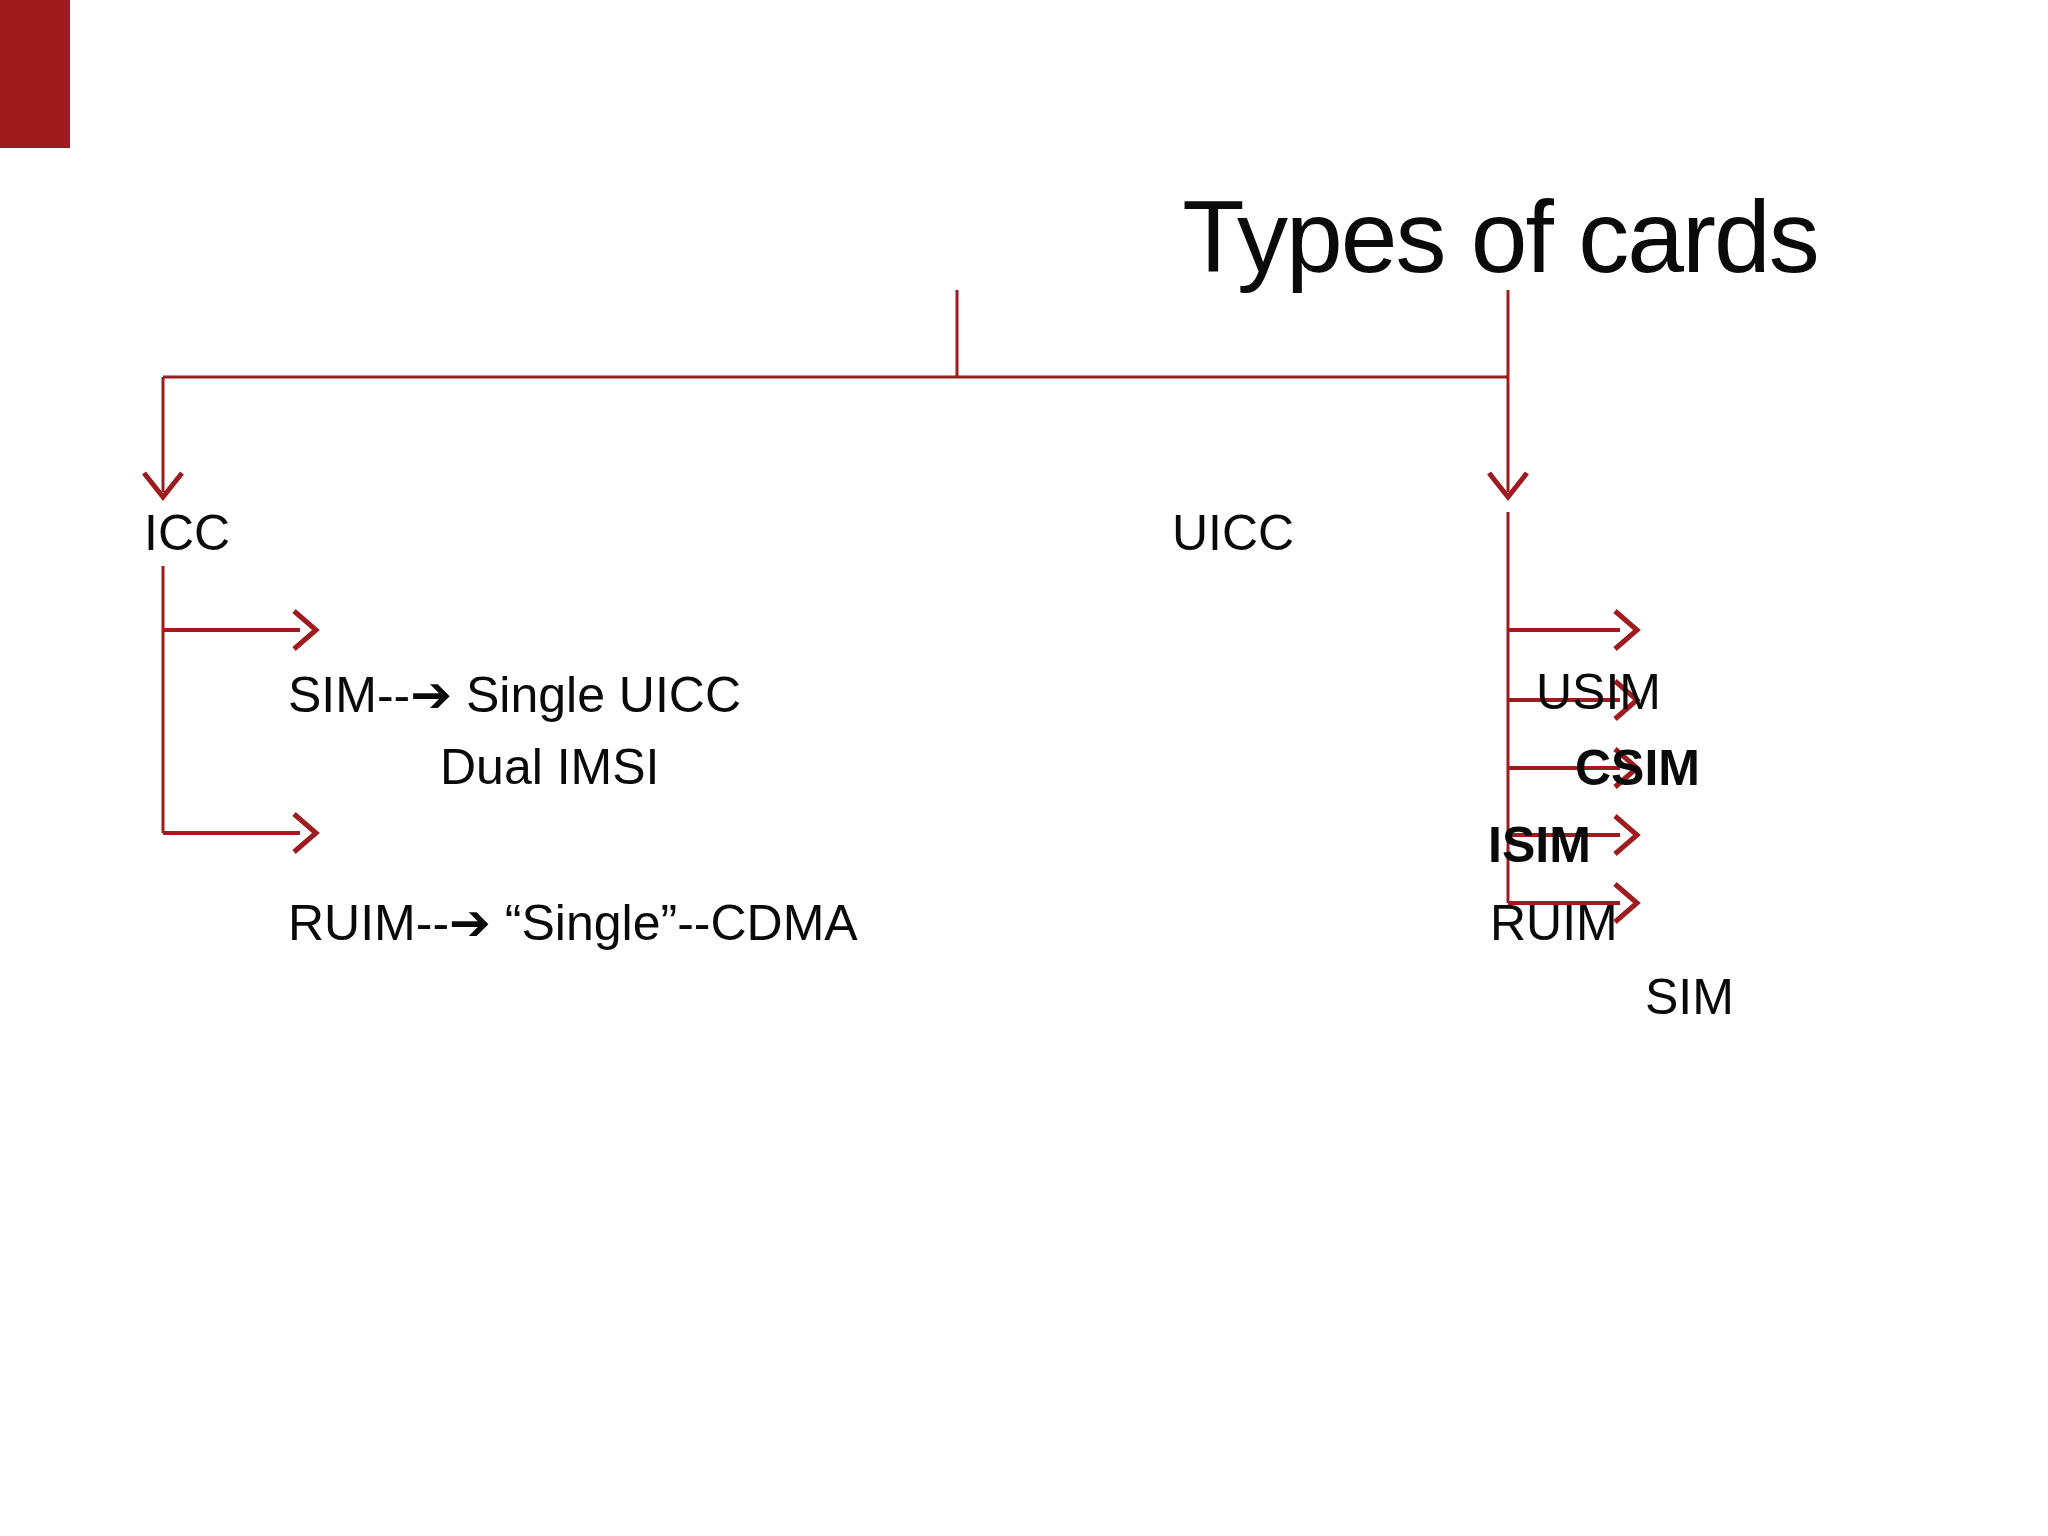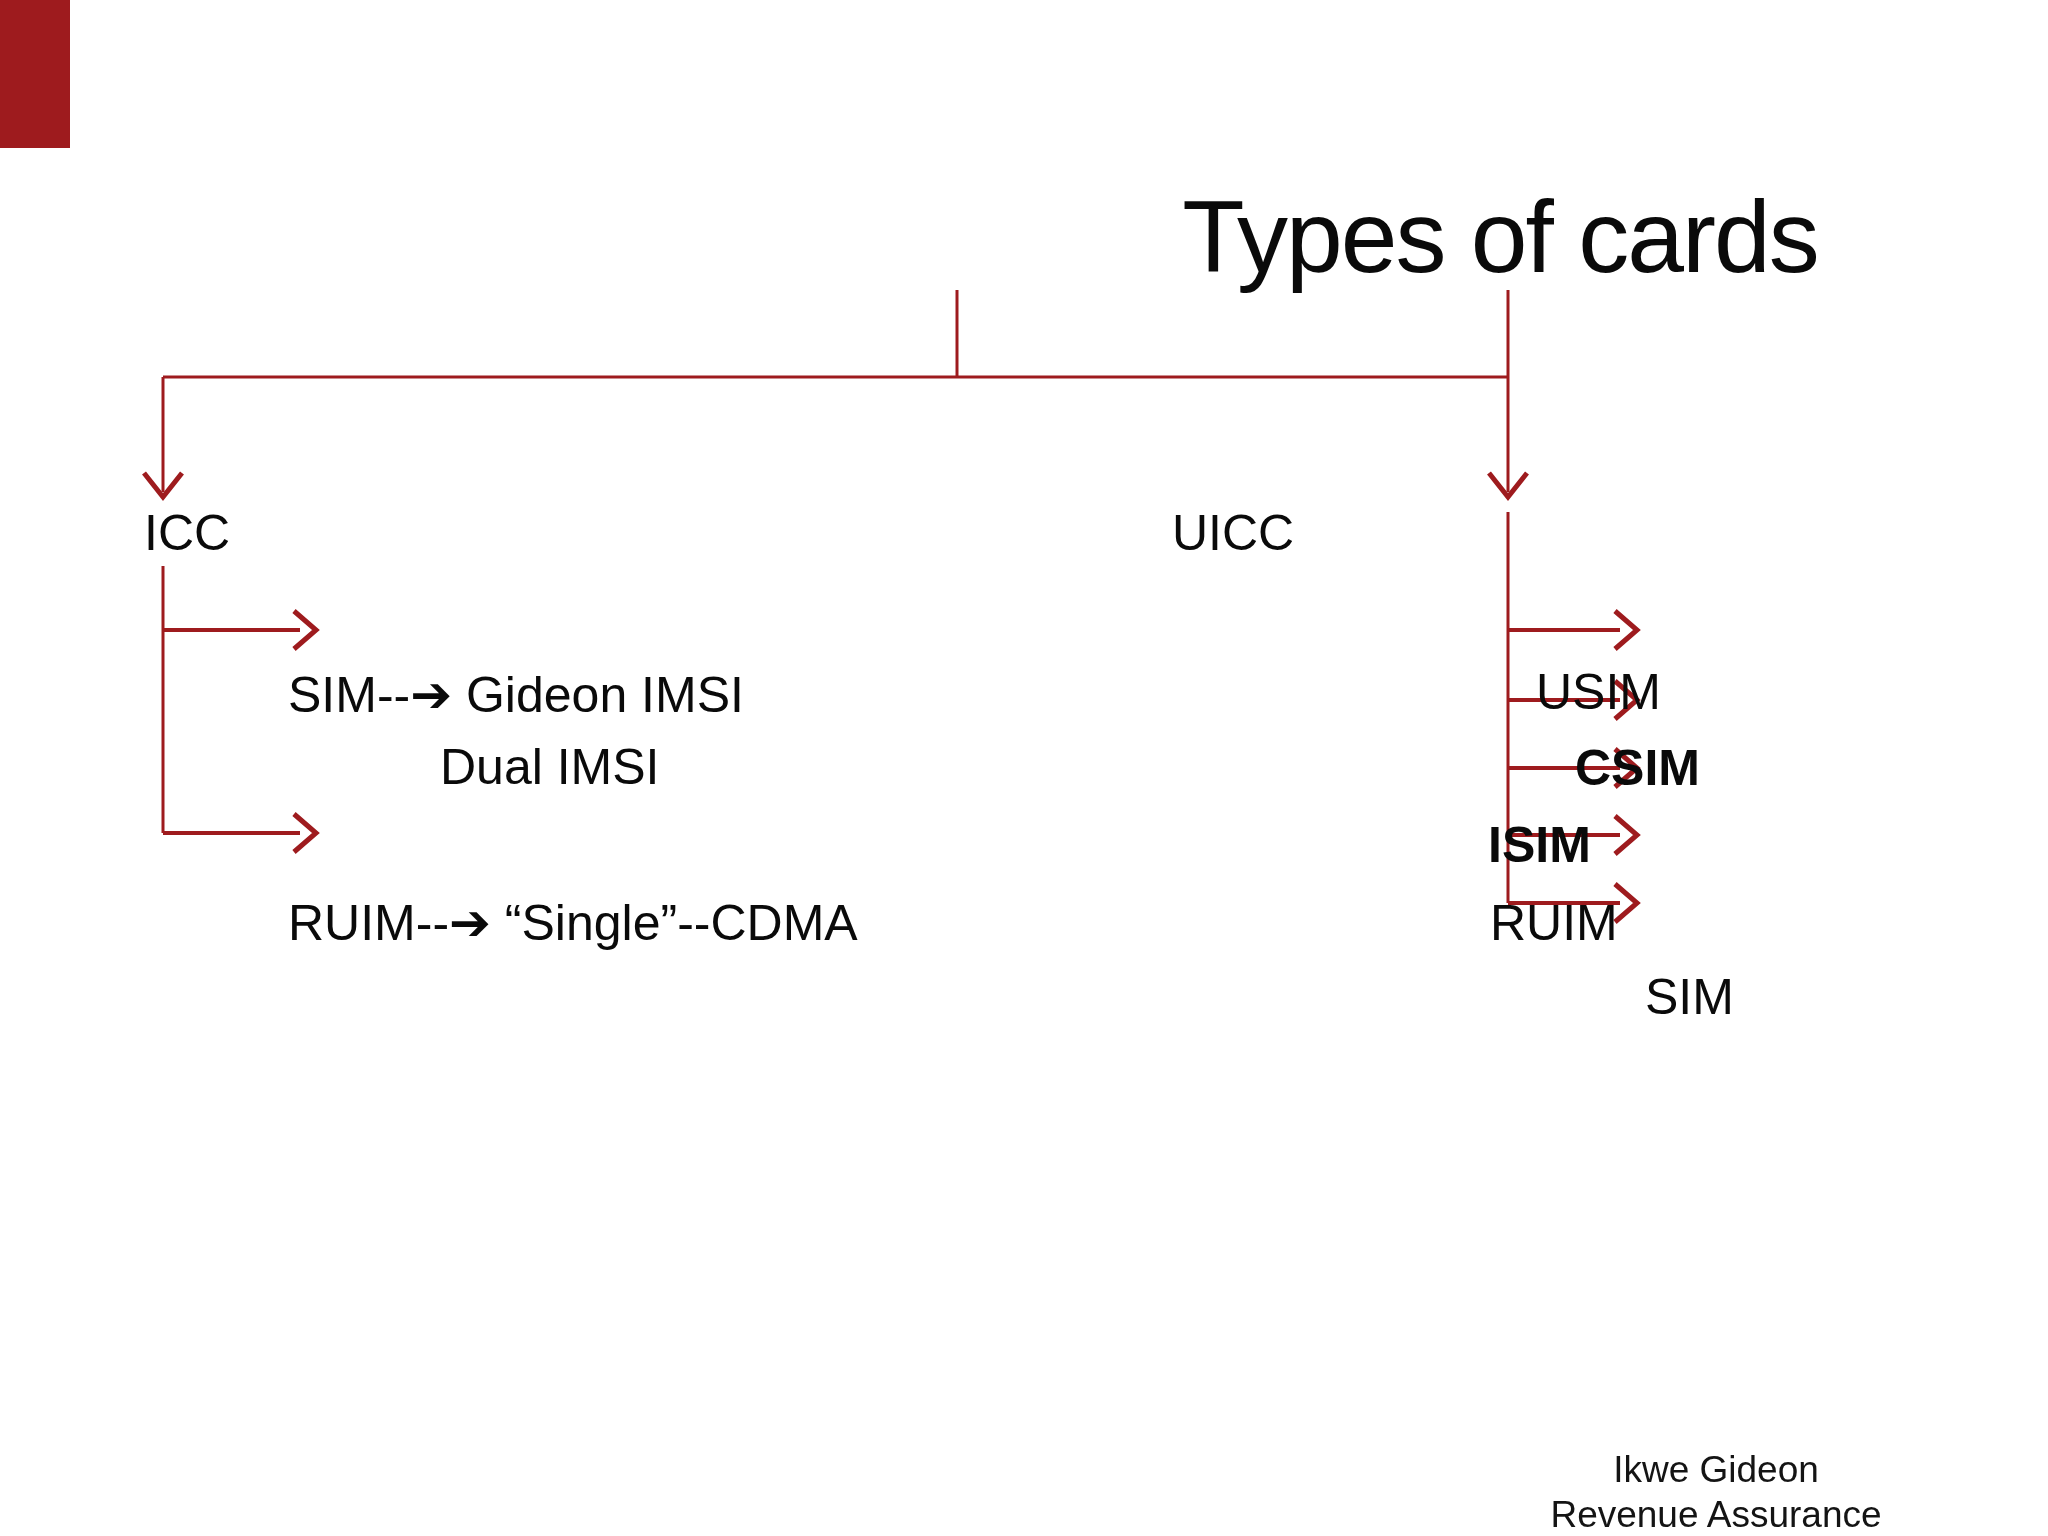--- a/index.html
+++ b/index.html
@@ -81,28 +81,24 @@
       <path d="M1615 681 L1637 700 L1615 719"></path>
       <path d="M1615 749 L1637 768 L1615 787"></path>
       <path d="M1615 816 L1637 835 L1615 854"></path>
       <path d="M1615 884 L1637 903 L1615 922"></path>
     </g>
   </svg>
 
   <div class="lbl lbl-icc">ICC</div>
   <div class="lbl lbl-uicc">UICC</div>
 
-  <div class="lbl lbl-sim-single">SIM--➔ Gideon IMSI</div>
+  <div class="lbl lbl-sim-single">SIM--➔ Single UICC</div>
   <div class="lbl lbl-dual">Dual IMSI</div>
   <div class="lbl lbl-ruim-single">RUIM--➔ “Single”--CDMA</div>
 
   <div class="lbl lbl-usim">USIM</div>
   <div class="lbl lbl-csim">CSIM</div>
   <div class="lbl lbl-isim">ISIM</div>
   <div class="lbl lbl-ruim">RUIM</div>
   <div class="lbl lbl-sim">SIM</div>
 
-  <div class="footer">
-    <div>Ikwe Gideon</div>
-    <div>Revenue Assurance</div>
-  </div>
 
 </div>
 
 </body></html>

